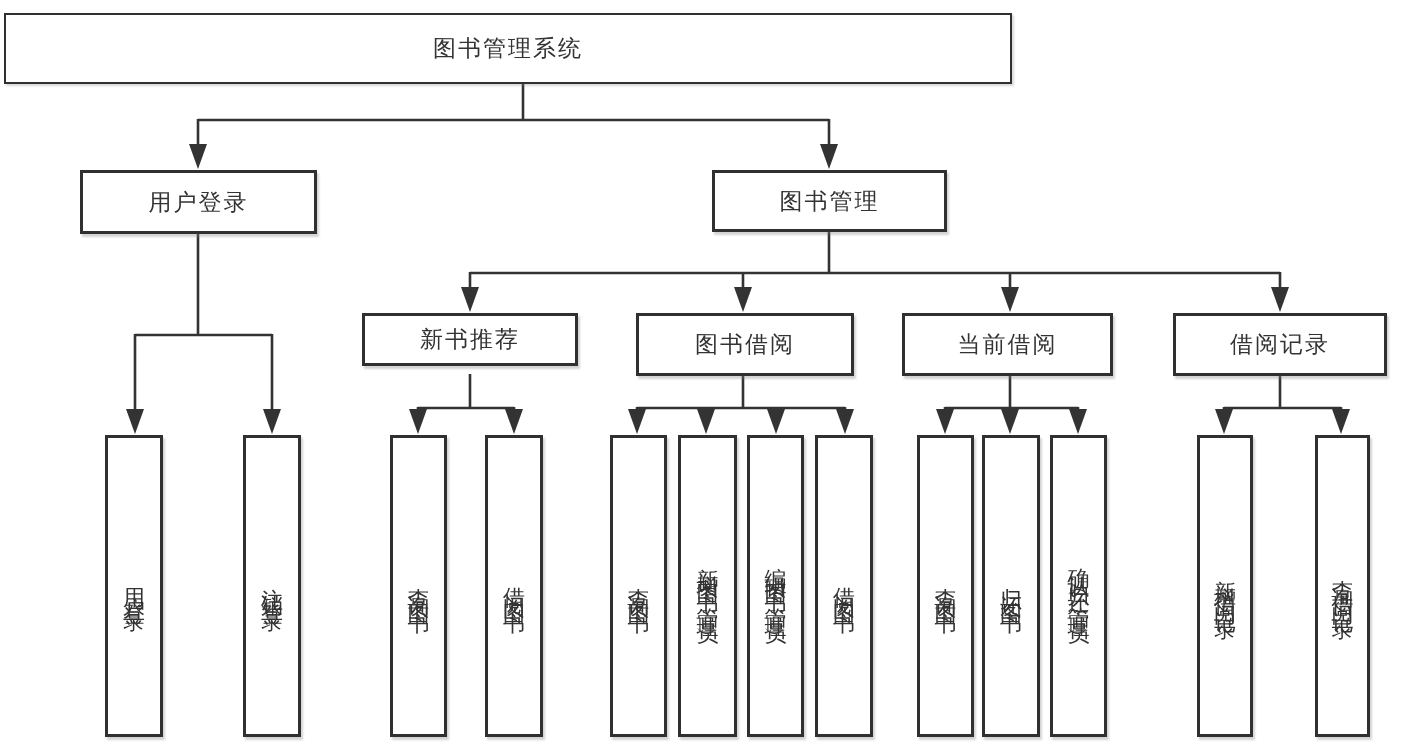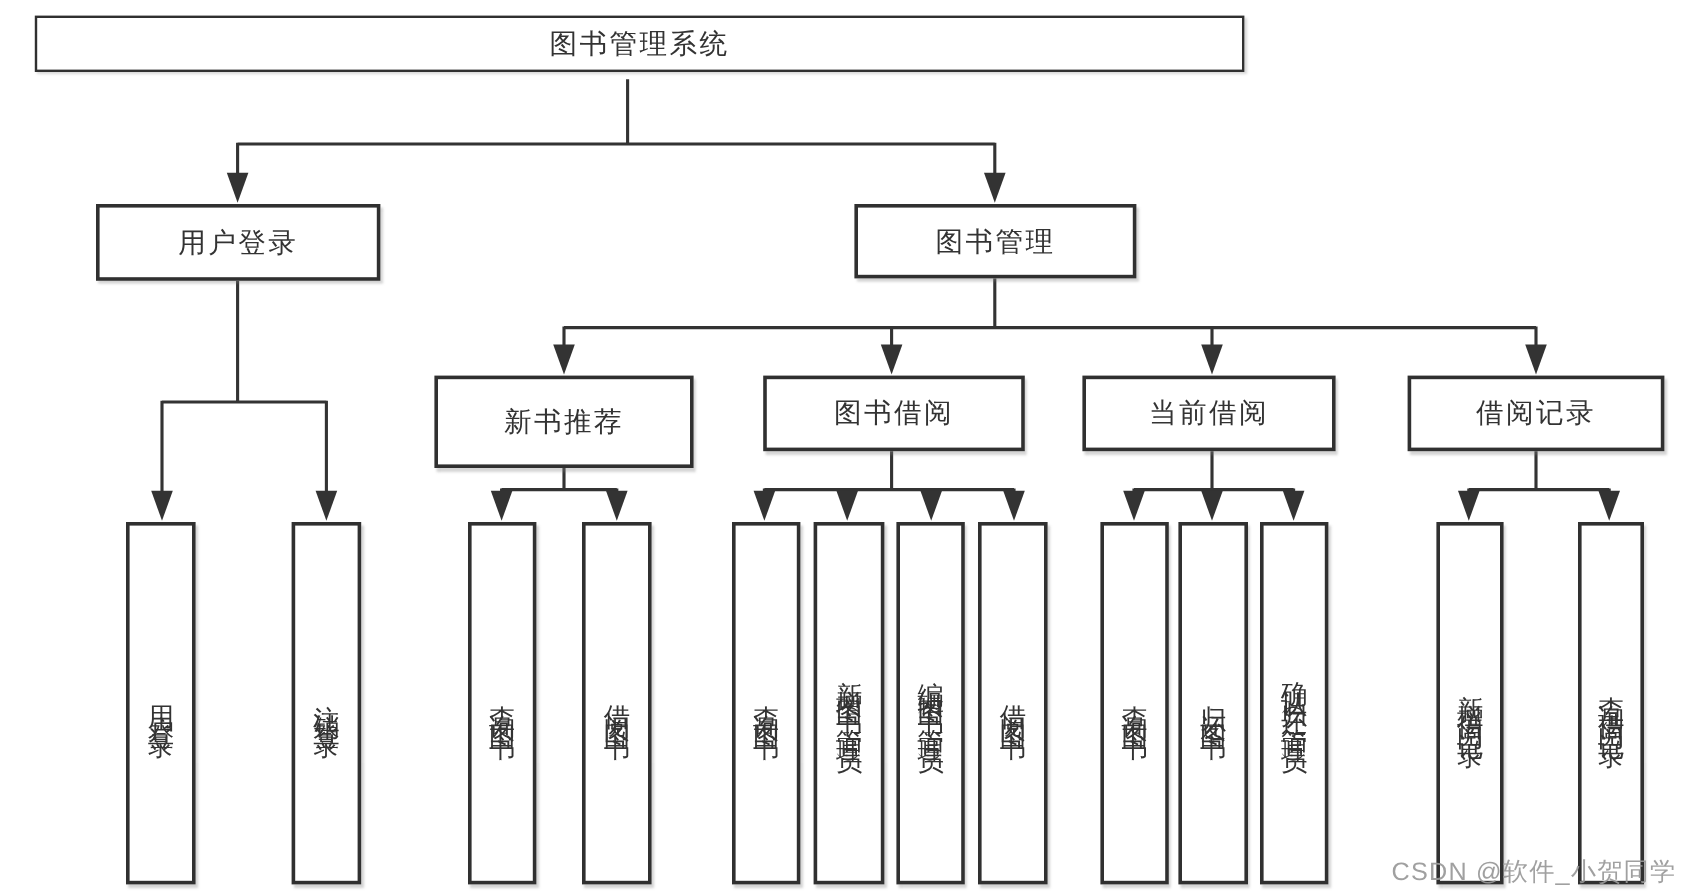--- a/index.html
+++ b/index.html
@@ -112,32 +112,32 @@
       <polygon points="1001,409 1019,409 1010,434"></polygon>
       <polygon points="1069,409 1087,409 1078,434"></polygon>
     </g>
     <g>
       <path d="M1280 374 V408 M1224 408 H1341 M1224 407 V412 M1341 407 V412"></path>
       <polygon points="1215,409 1233,409 1224,434"></polygon>
       <polygon points="1332,409 1350,409 1341,434"></polygon>
     </g>
   </svg>
 
-  <div class="node root" style="left:29px; top:13px; width:1008px; height:47px;">
+  <div class="node root" style="left:4px; top:13px; width:1008px; height:71px;">
     <span>图书管理系统</span>
   </div>
 
   <div class="node" style="left:80px; top:170px; width:237px; height:64px;">
     <span>用户登录</span>
   </div>
   <div class="node" style="left:712px; top:170px; width:235px; height:62px;justify-content:center;">
     <span>图书管理</span>
   </div>
 
-  <div class="node" style="left:362px; top:313px; width:216px; height:77px;">
+  <div class="node" style="left:362px; top:313px; width:216px; height:53px;">
     <span>新书推荐</span>
   </div>
   <div class="node" style="left:636px; top:313px; width:218px; height:63px;">
     <span>图书借阅</span>
   </div>
   <div class="node" style="left:902px; top:313px; width:211px; height:63px;">
     <span>当前借阅</span>
   </div>
   <div class="node" style="left:1173px; top:313px; width:214px; height:63px;">
     <span>借阅记录</span>
@@ -180,15 +180,14 @@
     <span class="vtext">确认归还（管理员）</span>
   </div>
 
   <div class="node leaf" style="left:1197px; width:56px;">
     <span class="vtext">新增借阅记录</span>
   </div>
   <div class="node leaf" style="left:1315px; width:55px;">
     <span class="vtext">查询借阅记录</span>
   </div>
 
-  <div class="watermark">CSDN @软件_小贺同学</div>
 
 </div>
 
 </body></html>

